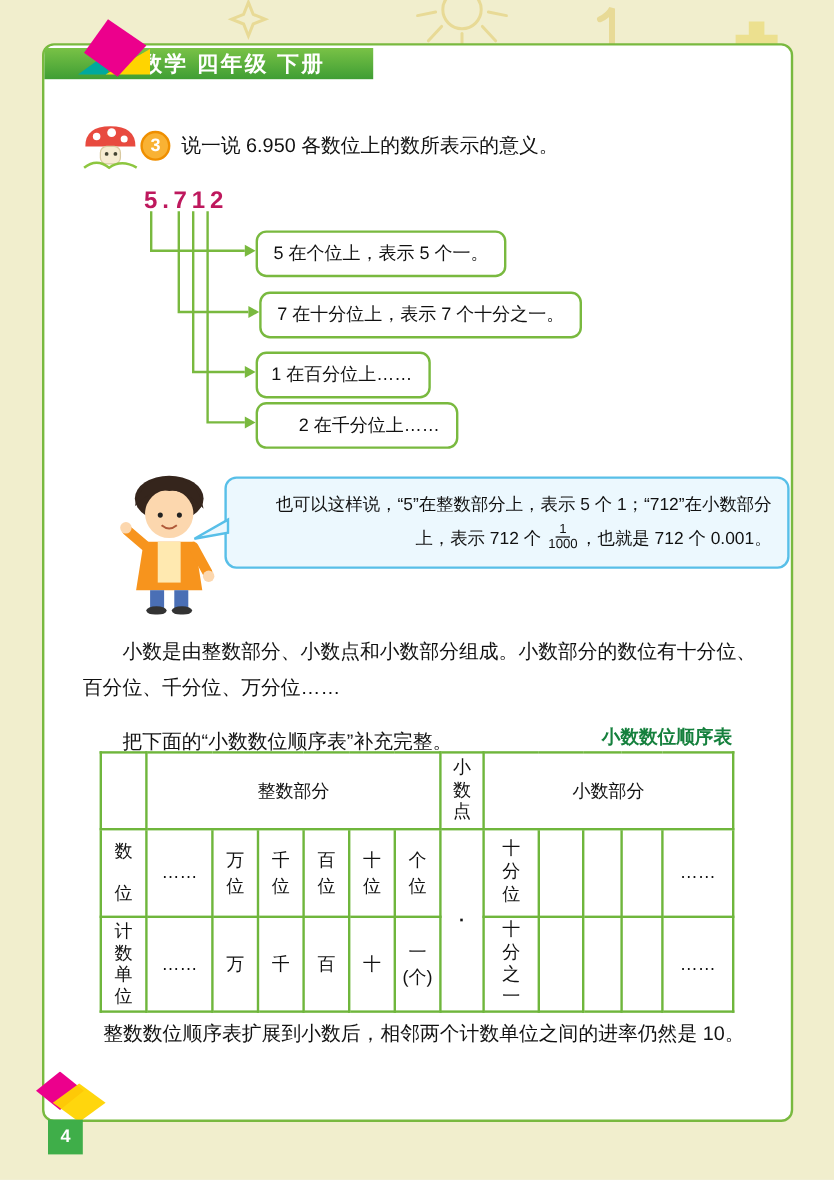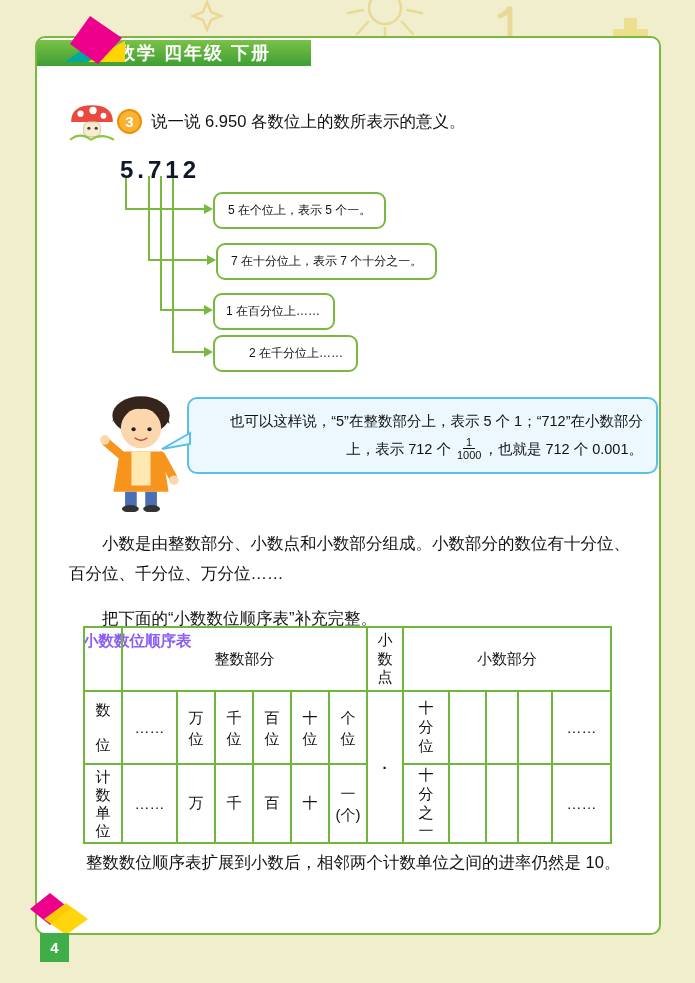--- a/index.html
+++ b/index.html
@@ -16,47 +16,47 @@
             font-weight:bold; font-size:18px; line-height:26px; padding-left:80px;
             letter-spacing:2px; z-index:5; }
   .logo { position:absolute; left:30px; top:10px; width:95px; height:62px; z-index:6; }
 
   .mushroom { position:absolute; left:68px; top:101px; width:48px; height:42px; z-index:4; }
   .badge { position:absolute; left:117px; top:109px; width:25px; height:25px; border-radius:50%;
            background:#f9b234; border:2px solid #ef8f00; color:#fff; font-weight:bold;
            font-size:15px; text-align:center; line-height:21px; z-index:4; }
   .prompt { position:absolute; left:151px; top:111px; font-size:16.5px; color:#111; z-index:4; }
 
-  .digits { position:absolute; left:120px; top:156px; font-size:24px; font-weight:bold;
-            letter-spacing:4px; color:#0f172a; z-index:4; }
+  .digits { position:absolute; left:120px; top:156px; font-size:20px; font-weight:bold;
+            letter-spacing:4px; color:#be185d; z-index:4; }
 
   .connectors { position:absolute; left:0; top:0; width:695px; height:983px; z-index:2; pointer-events:none; }
 
   .callout { position:absolute; border:2px solid #79b93f; border-radius:9px; background:#fff;
-             font-size:12px; padding:8px 13px; white-space:nowrap; color:#111; z-index:3; }
+             font-size:15px; padding:8px 13px; white-space:nowrap; color:#111; z-index:3; }
   .c1 { left:213px; top:192px; }
   .c2 { left:216px; top:243px; }
   .c3 { left:213px; top:293px;padding-left:11px; }
   .c4 { left:213px; top:335px;padding-left:34px; }
 
   .boy { position:absolute; left:95px; top:390px; width:92px; height:122px; z-index:3; }
   .bubble { position:absolute; left:187px; top:397px; width:471px; background:#ecf8fe;
             border:2px solid #58bfe8; border-radius:10px; padding:8px 13px;
             font-size:14.5px; line-height:1.95; color:#111; z-index:3;text-align:right; }
   .bubble-tail { position:absolute; left:160px; top:430px; width:32px; height:26px; z-index:4; }
 
   .frac { display:inline-flex; flex-direction:column; align-items:center; vertical-align:middle;
           line-height:1.1; font-size:11px; margin:0 2px; transform:translateY(-2px); }
   .frac .num { border-bottom:1.3px solid #111; padding:0 3px; }
 
   .para-block { position:absolute; left:53px; top:513px; width:596px; z-index:3; }
   .para-block p { margin:16px; font-size:16.5px; line-height:1.8; text-indent:2em; color:#111; }
 
-  .tbl-title { position:absolute; left:83px; top:604px; width:527px; text-align:left;
-               font-weight:bold; font-size:15.5px; color:#8b5cf6; z-index:3;margin-top:27px; }
+  .tbl-title { position:absolute; left:83px; top:604px; width:527px; text-align:right;
+               font-weight:bold; font-size:15.5px; color:#15803d; z-index:3; }
 
   .pv-table { position:absolute; left:83px; top:626px; border-collapse:collapse;
               table-layout:fixed; z-index:3; }
   .pv-table td { border:2px solid #6fb63c; text-align:center; vertical-align:middle;
                  font-size:15px; color:#111; padding:1px; overflow:hidden; }
   .hrow td { height:64px; }
   .prow td { height:64px; }
   .urow td { height:76px; }
   .vtext { white-space:pre-line; line-height:1.4; }
   .vtext-tight { white-space:pre-line; line-height:1.25; font-size:14px; }

